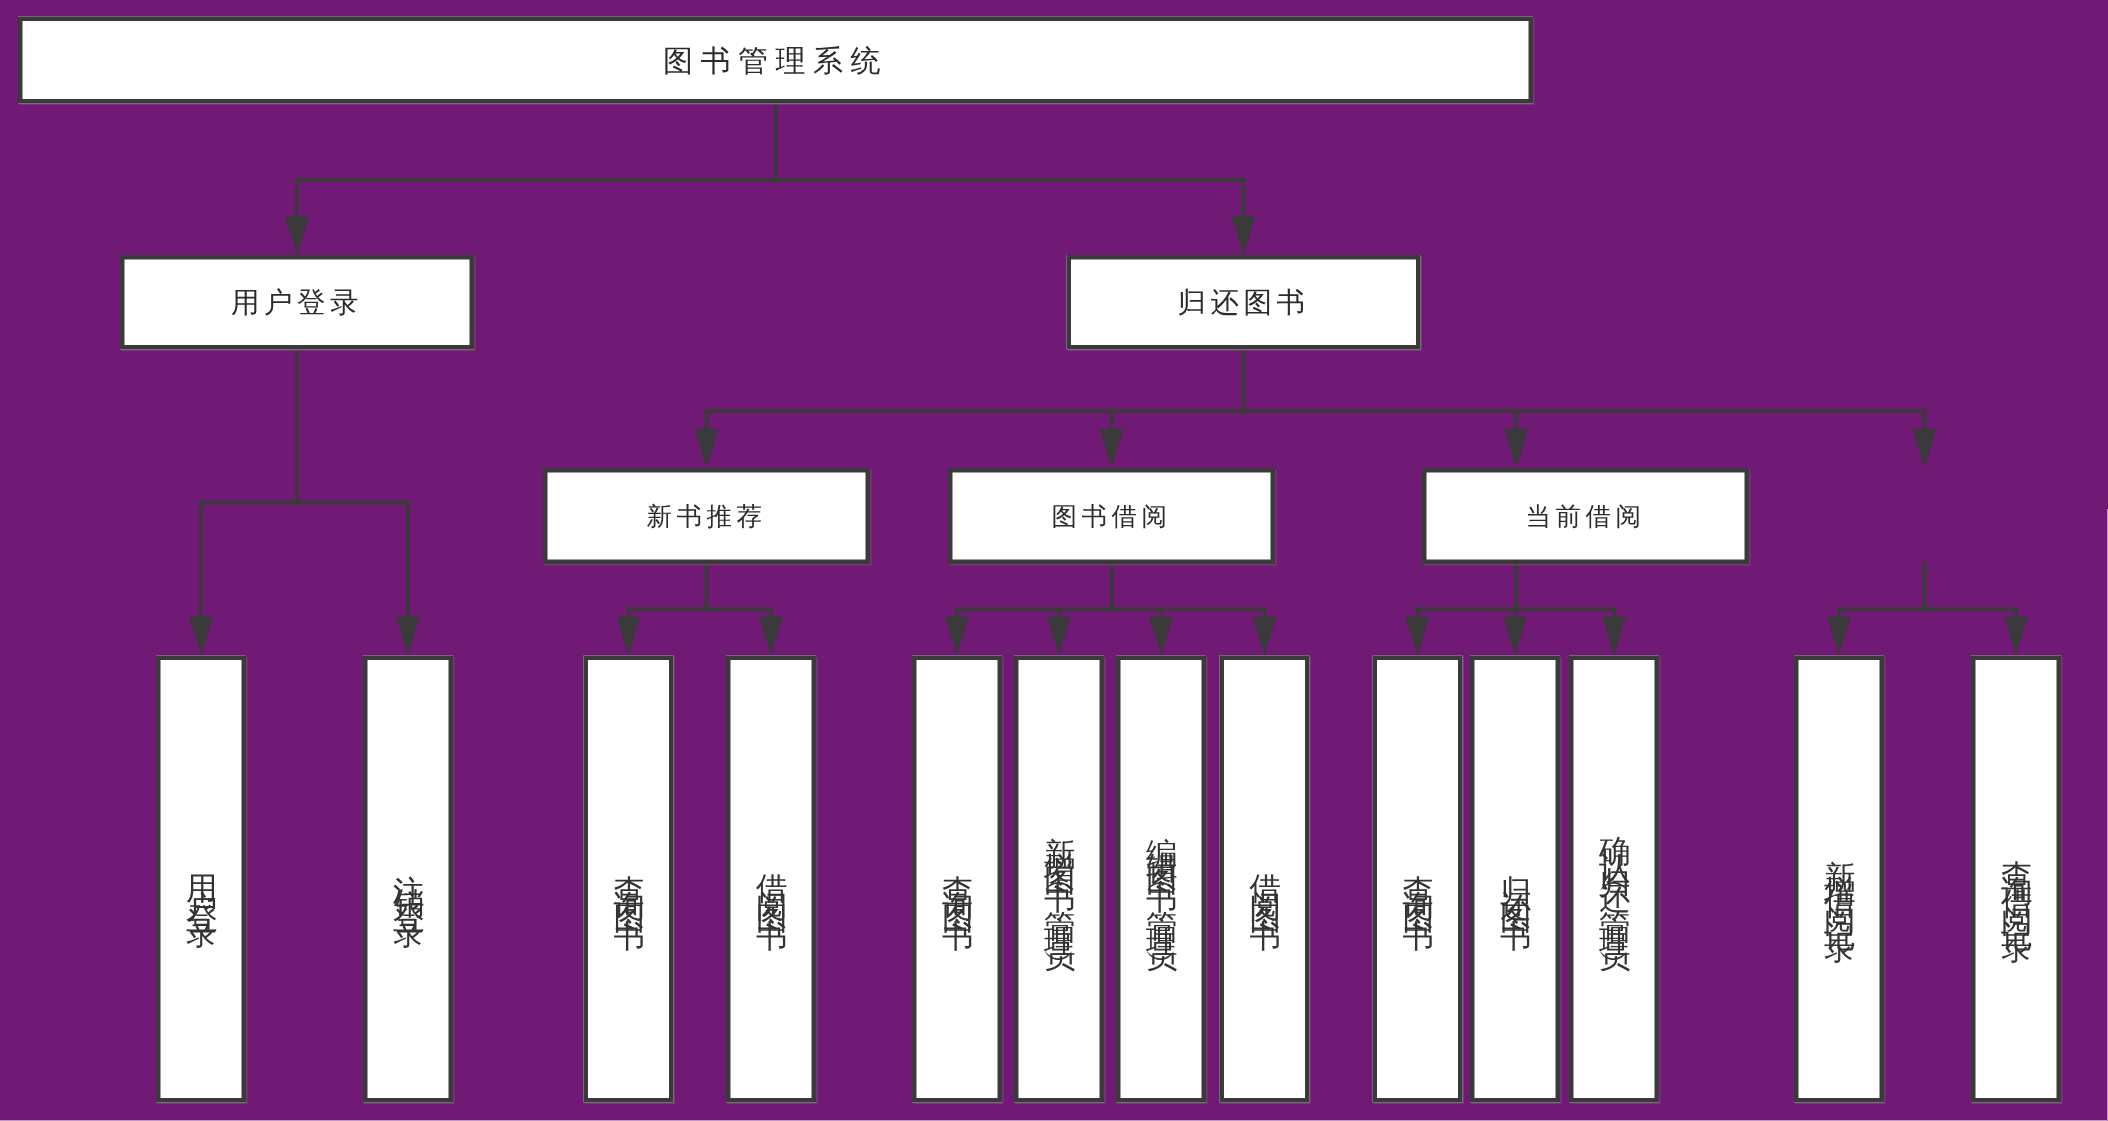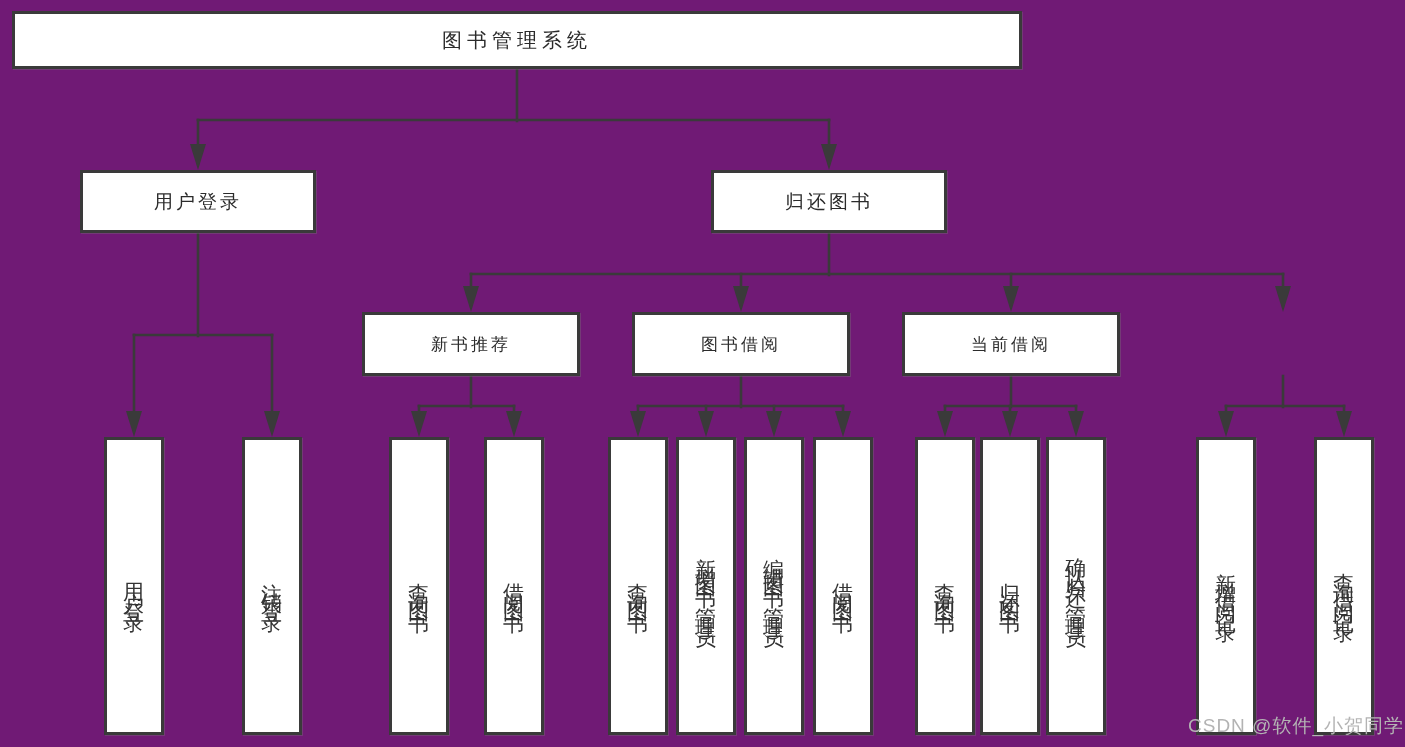--- a/index.html
+++ b/index.html
@@ -169,21 +169,21 @@
   <div class="node l2" style="left:711px">
     <span>归还图书</span>
   </div>
 
   <div class="node l3" style="left:362px">
     <span>新书推荐</span>
   </div>
   <div class="node l3" style="left:632px">
     <span>图书借阅</span>
   </div>
-  <div class="node l3" style="left:902px">
+  <div class="node l3" style="left:948px">
     <span>当前借阅</span>
   </div>
 
   <div class="leaf" style="left:104px">
     <span class="vtext">用户登录</span>
   </div>
   <div class="leaf" style="left:242px">
     <span class="vtext">注销登录</span>
   </div>
   <div class="leaf" style="left:389px">
@@ -213,15 +213,14 @@
   <div class="leaf" style="left:1046px">
     <span class="vtext">确认归还（管理员）</span>
   </div>
   <div class="leaf" style="left:1196px">
     <span class="vtext">新增借阅记录</span>
   </div>
   <div class="leaf" style="left:1314px">
     <span class="vtext">查询借阅记录</span>
   </div>
 
-  <div class="watermark">CSDN @软件_小贺同学</div>
 
 </div>
 
 </body></html>

